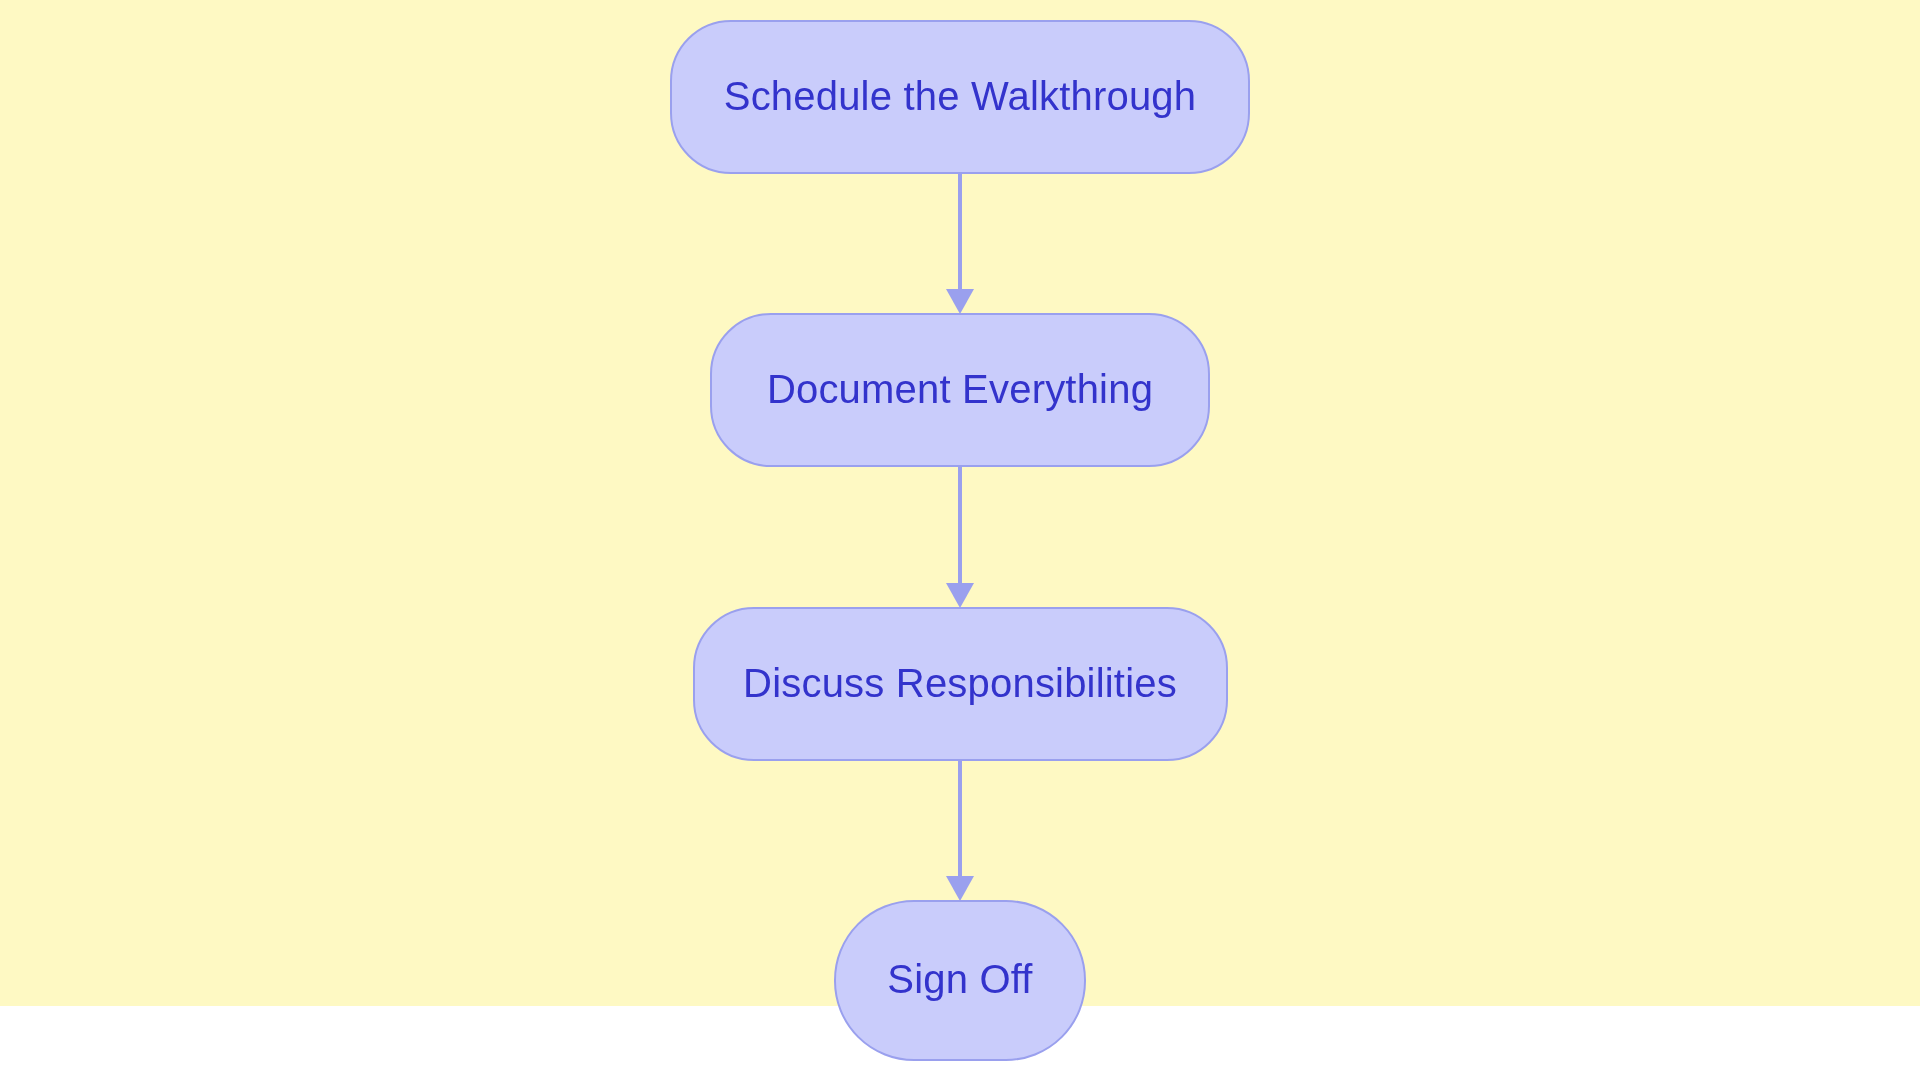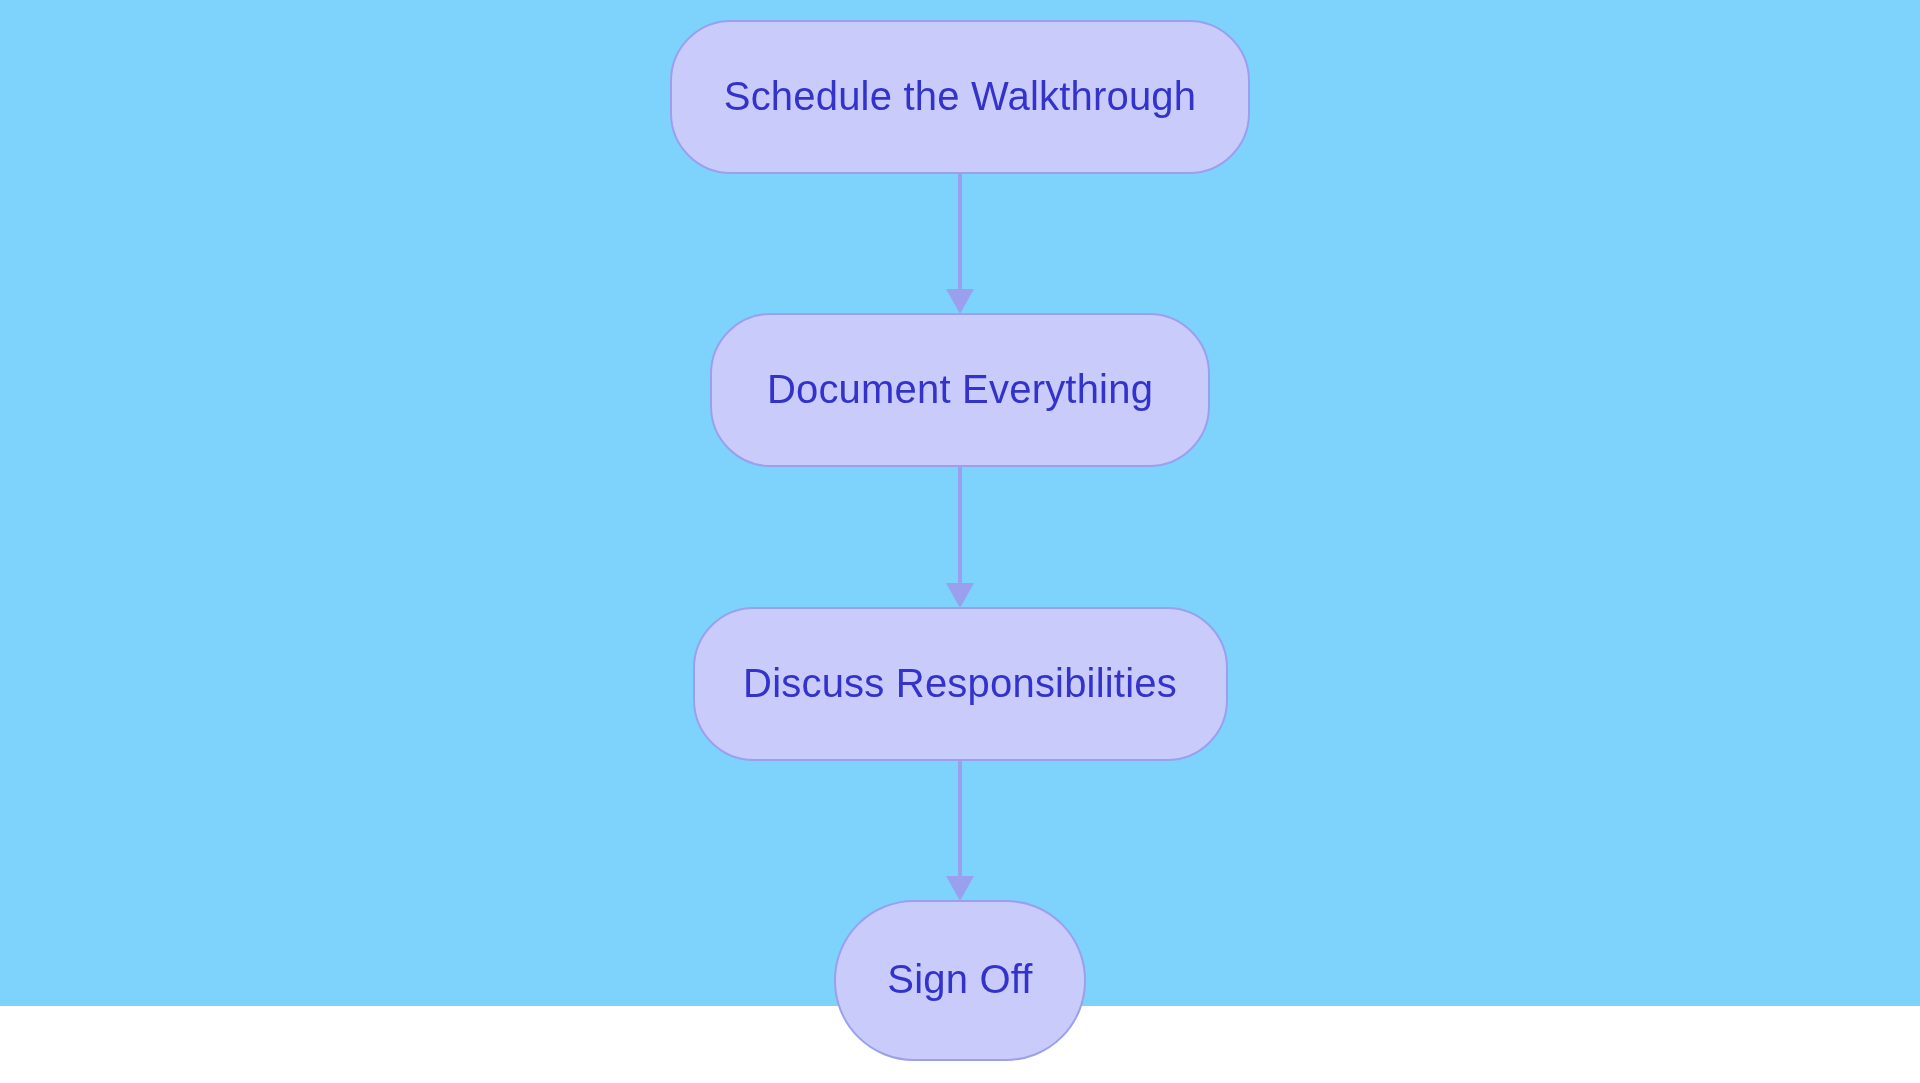--- a/index.html
+++ b/index.html
@@ -11,21 +11,21 @@
   body {
     width: 1920px;
     height: 1083px;
     overflow: hidden;
     font-family: "Liberation Sans", "DejaVu Sans", sans-serif;
   }
   #flow-canvas {
     position: relative;
     width: 1920px;
     height: 1006px;
-    background: #7dd3fc;
+    background: #fef9c3;
   }
   #flow-svg {
     position: absolute;
     top: 0;
     left: 0;
     width: 1920px;
     height: 1083px;
     display: block;
   }
   .node-shape {

